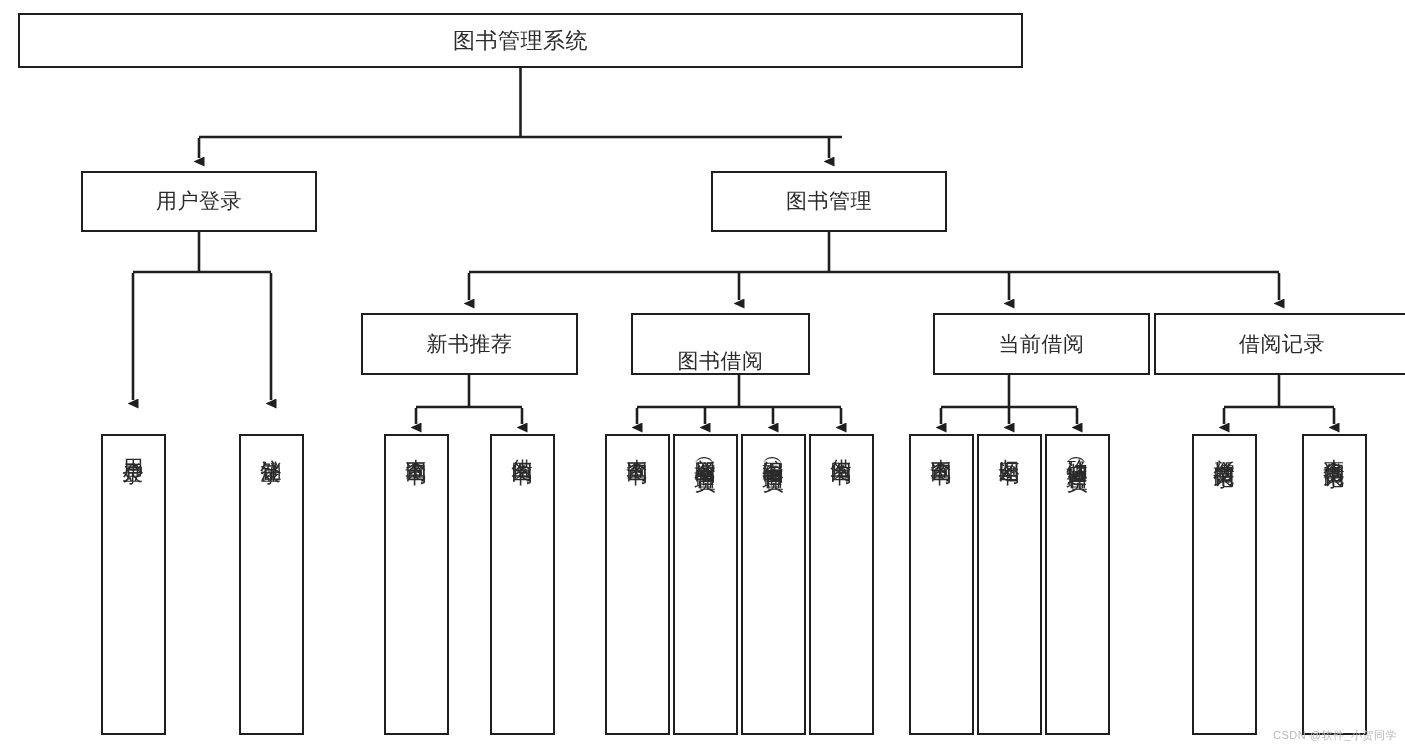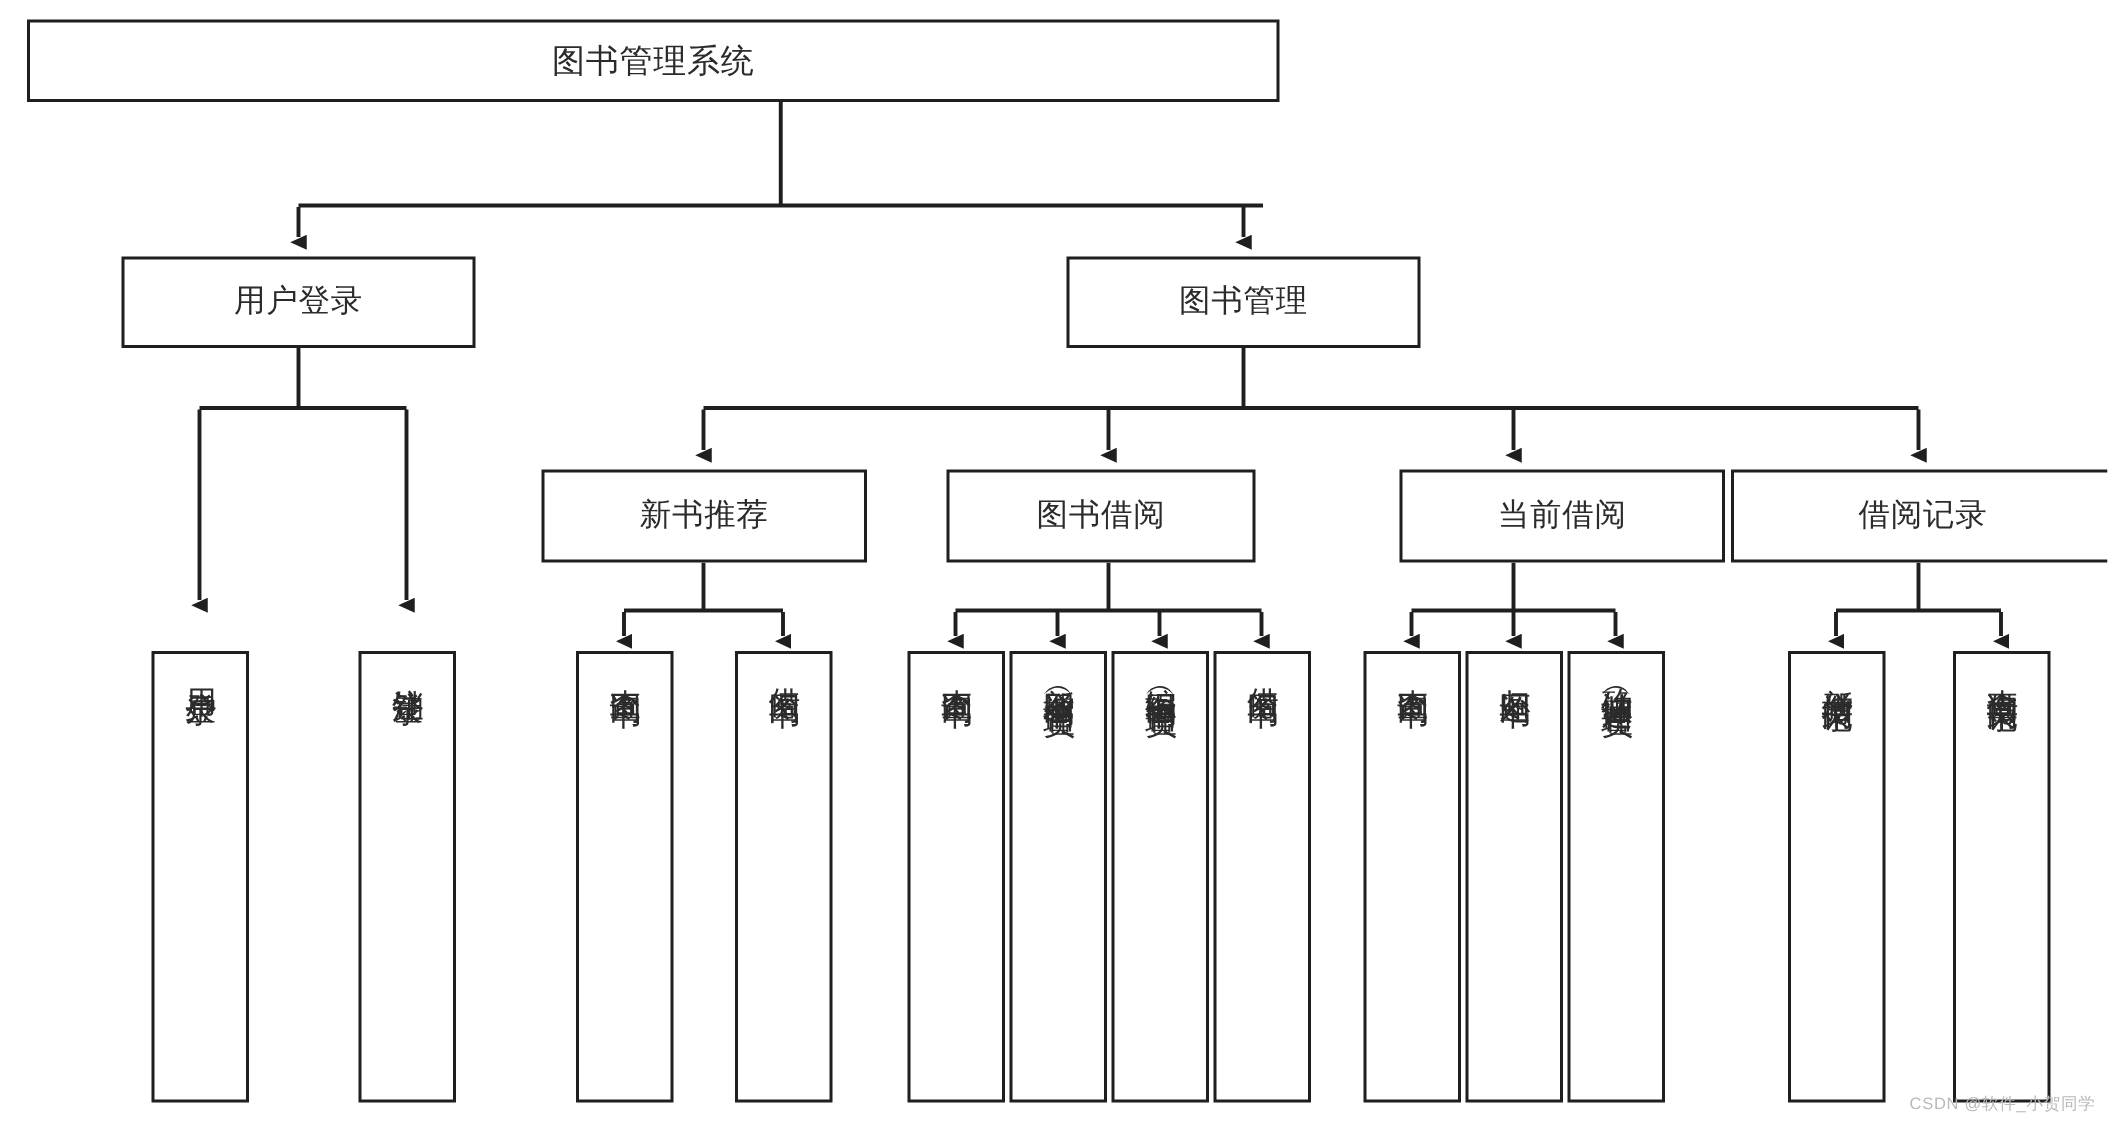--- a/index.html
+++ b/index.html
@@ -115,35 +115,35 @@
       <path d="M1009,408 L1009,424" marker-end="url(#arrow)"></path>
       <path d="M1077,408 L1077,424" marker-end="url(#arrow)"></path>
 
       <path d="M1279,375 L1279,407"></path>
       <path d="M1224,407 L1334,407"></path>
       <path d="M1224,408 L1224,424" marker-end="url(#arrow)"></path>
       <path d="M1334,408 L1334,424" marker-end="url(#arrow)"></path>
     </g>
   </svg>
 
-  <div class="node root horiz" style="left:18px; top:13px; width:835px; height:55px;">
+  <div class="node root horiz" style="left:18px; top:13px; width:1005px; height:55px;">
     <span class="lbl">图书管理系统</span>
   </div>
 
   <div class="node horiz" style="left:81px; top:171px; width:236px; height:61px;">
     <span class="lbl">用户登录</span>
   </div>
   <div class="node horiz" style="left:361px; top:313px; width:217px; height:62px;">
     <span class="lbl">新书推荐</span>
   </div>
 
   <div class="node horiz" style="left:711px; top:171px; width:236px; height:61px;">
     <span class="lbl">图书管理</span>
   </div>
-  <div class="node horiz" style="left:631px; top:313px; width:206px; height:62px;">
+  <div class="node horiz" style="left:631px; top:313px; width:179px; height:62px;align-items:flex-end;">
     <span class="lbl">图书借阅</span>
   </div>
   <div class="node horiz" style="left:901px; top:313px; width:217px; height:62px;margin-left:32px;">
     <span class="lbl">当前借阅</span>
   </div>
   <div class="node horiz" style="left:1154px; top:313px; width:256px; height:62px;">
     <span class="lbl">借阅记录</span>
   </div>
 
   <div class="node vert" style="left:101px; top:434px; width:65px; height:301px;">

